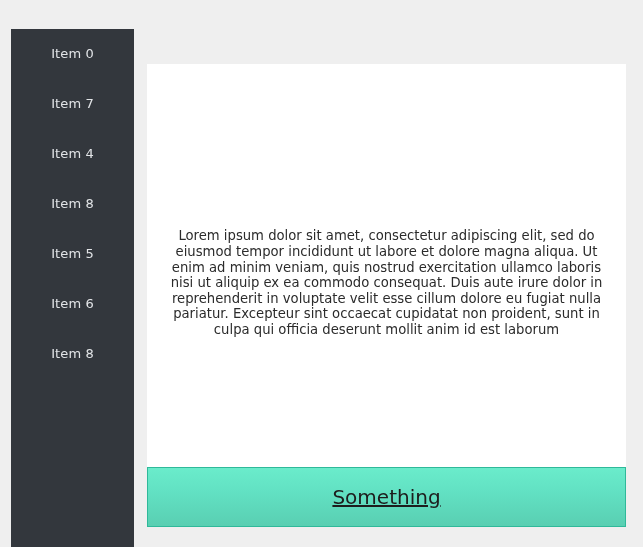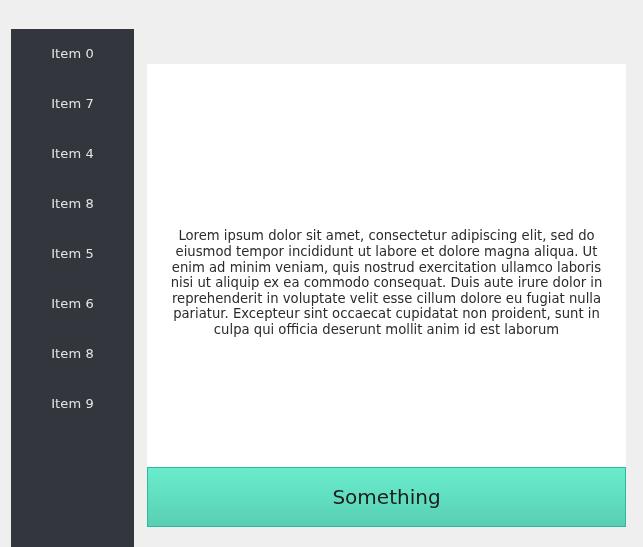--- a/index.html
+++ b/index.html
@@ -79,20 +79,21 @@
     color: #1d1d1d;
     font-size: 20px;
     font-family: "DejaVu Sans", "Liberation Sans", sans-serif;
     display: flex;
     align-items: center;
     justify-content: center;
     cursor: pointer;
     user-select: none;
     padding: 0;
     border-radius: 0;
+    text-decoration: underline;
   }
 </style>
 </head>
 <body>
 
 <div id="sidebar">
   <div class="sidebar-item">
     <span>Item 0</span>
   </div>
   <div class="sidebar-item">
@@ -106,23 +107,20 @@
   </div>
   <div class="sidebar-item">
     <span>Item 5</span>
   </div>
   <div class="sidebar-item">
     <span>Item 6</span>
   </div>
   <div class="sidebar-item">
     <span>Item 8</span>
   </div>
-  <div class="sidebar-item">
-    <span>Item 9</span>
-  </div>
 </div>
 
 <div id="content-panel">
   <p id="content-paragraph">Lorem ipsum dolor sit amet, consectetur adipiscing elit, sed do eiusmod tempor incididunt ut labore et dolore magna aliqua. Ut enim ad minim veniam, quis nostrud exercitation ullamco laboris nisi ut aliquip ex ea commodo consequat. Duis aute irure dolor in reprehenderit in voluptate velit esse cillum dolore eu fugiat nulla pariatur. Excepteur sint occaecat cupidatat non proident, sunt in culpa qui officia deserunt mollit anim id est laborum</p>
 </div>
 
 <button id="something-button">
   <span>Something</span>
 </button>
 

